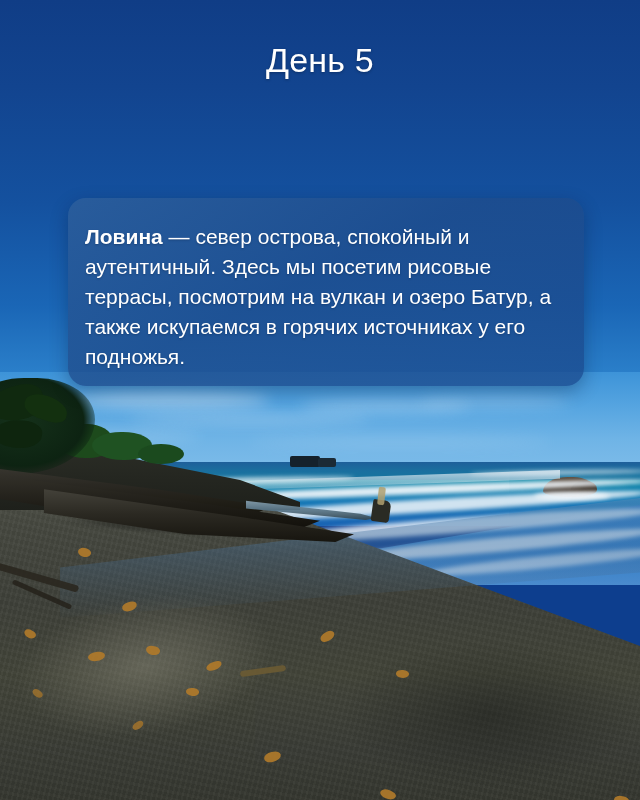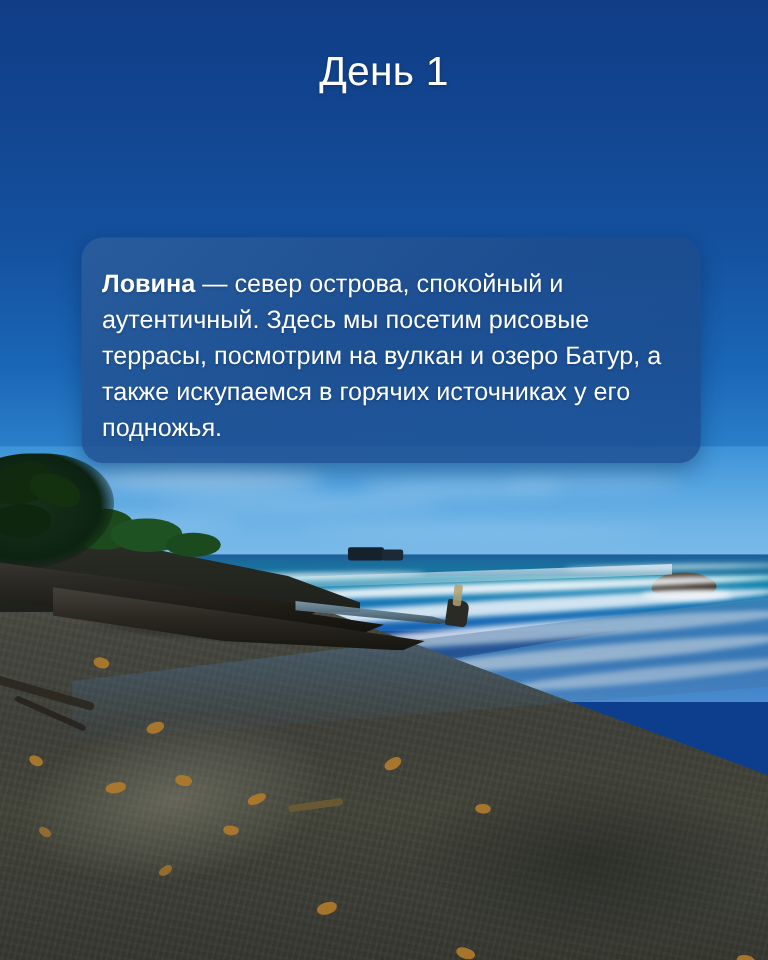--- a/index.html
+++ b/index.html
@@ -298,21 +298,21 @@
     <div class="leaf" style="left:396px;top:670px;width:13px;height:8px;transform:rotate(8deg);"></div>
     <div class="leaf" style="left:264px;top:752px;width:17px;height:10px;transform:rotate(-12deg);"></div>
     <div class="leaf" style="left:380px;top:790px;width:16px;height:9px;transform:rotate(22deg);"></div>
 
     <div class="leaf" style="left:614px;top:796px;width:15px;height:9px;transform:rotate(14deg);"></div>
     <div class="leaf" style="left:32px;top:690px;width:11px;height:7px;transform:rotate(40deg);opacity:.7;"></div>
     <div class="leaf" style="left:132px;top:722px;width:12px;height:7px;transform:rotate(-30deg);opacity:.75;"></div>
 
   </div>
 
-  <div class="title">День 1</div>
+  <div class="title">День 5</div>
 
 
   <div class="card">
     <div class="card-text">
       <b>Ловина</b><span> — север острова, спокойный и аутентичный. Здесь мы посетим рисовые террасы, посмотрим на вулкан и озеро Батур, а также искупаемся в горячих источниках у его подножья.</span>
     </div>
   </div>
 
 </div>
 

